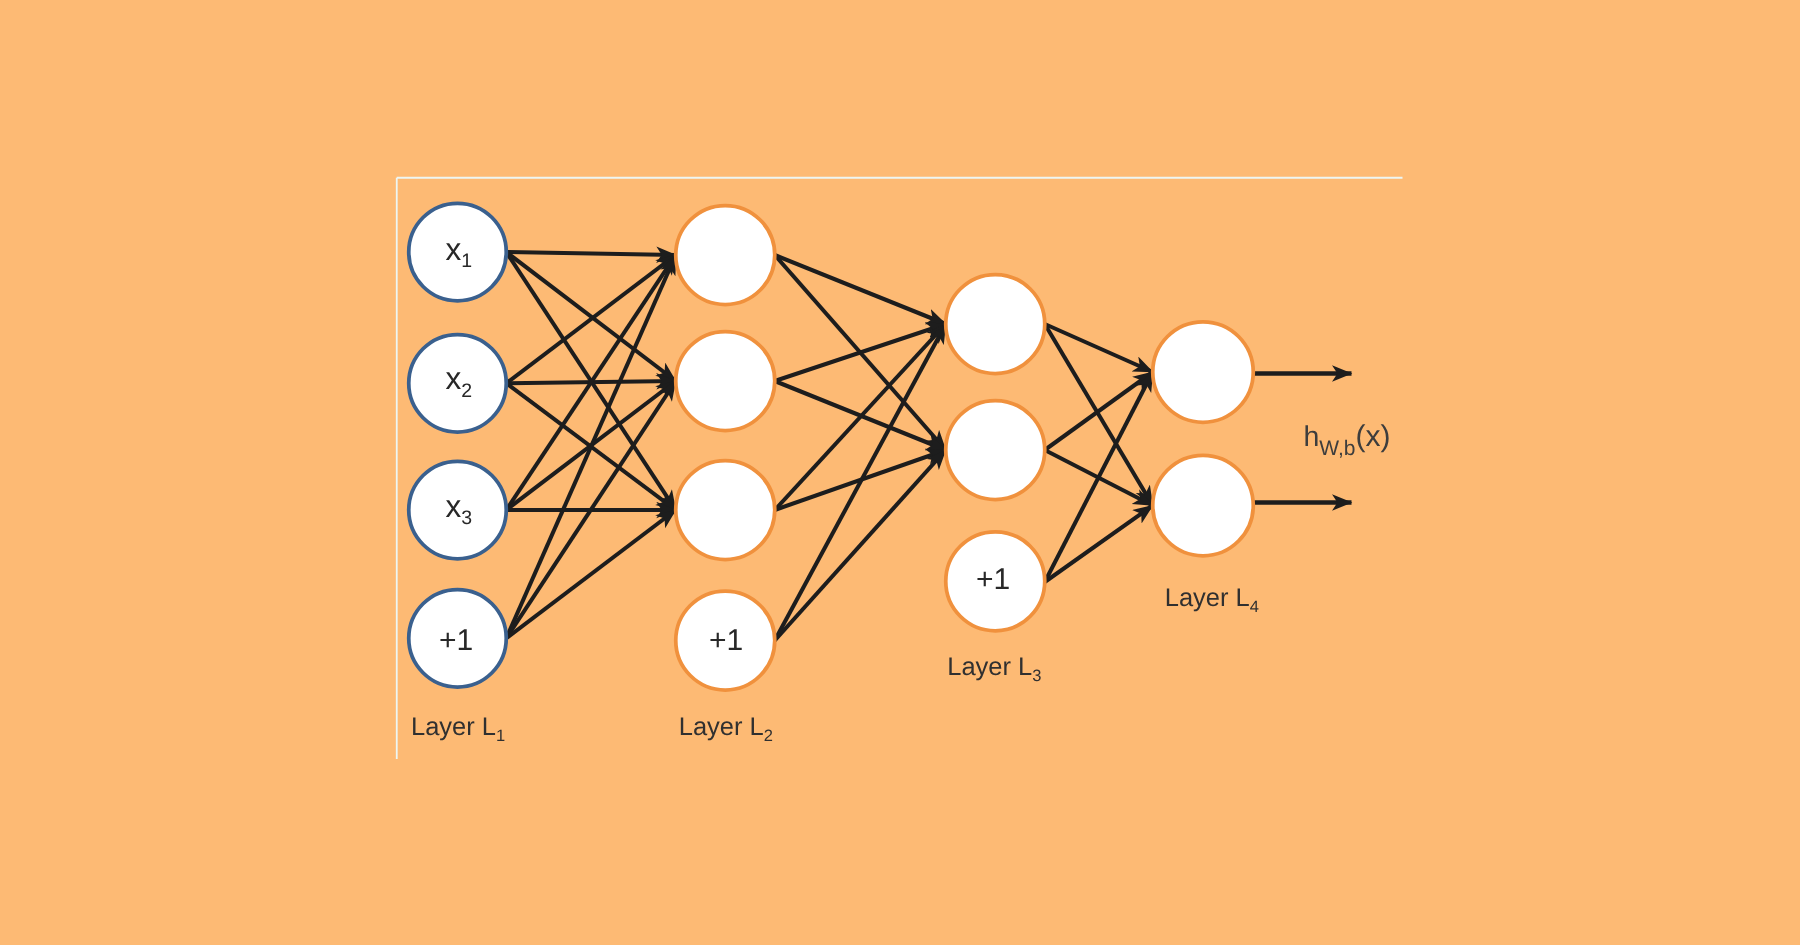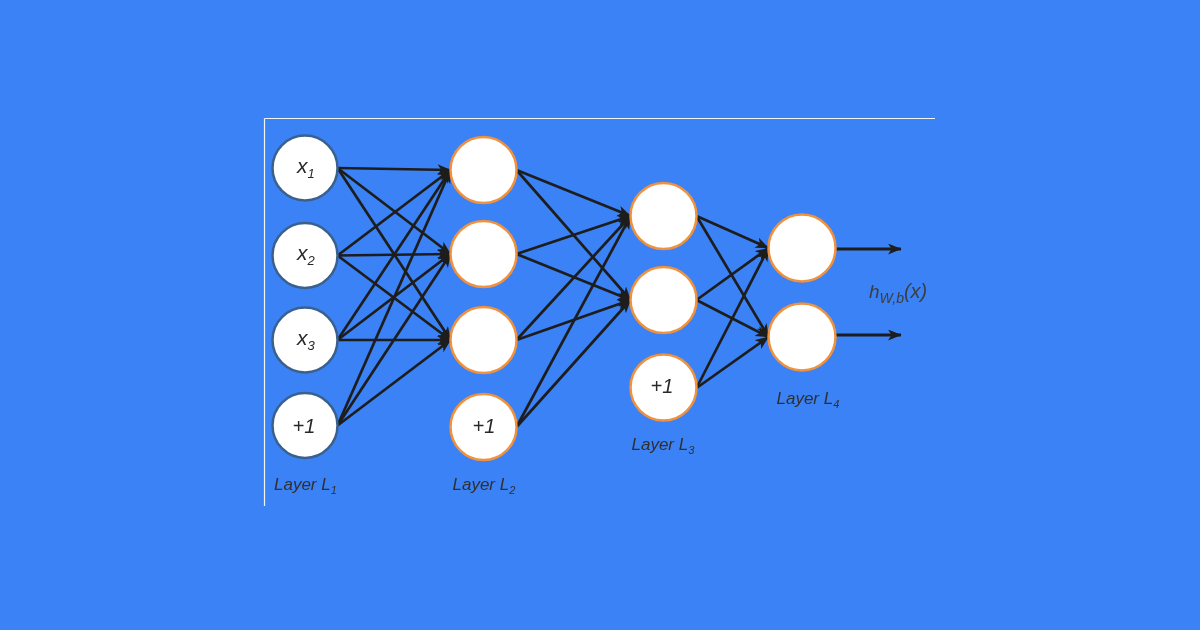--- a/index.html
+++ b/index.html
@@ -1,16 +1,16 @@
 <!DOCTYPE html>
 <html><head>
 <meta charset="utf-8">
 <style>
   html,body{margin:0;padding:0;background:#ffffff;}
-  .wrap{width:1200px;height:630px;position:relative;overflow:hidden;background:#3b82f6;font-style:italic;}
+  .wrap{width:1200px;height:630px;position:relative;overflow:hidden;background:#fdba74;}
   svg{display:block;}
   text{font-family:"Liberation Sans", sans-serif;}
 </style>
 </head>
 <body>
 <div class="wrap">
 <svg width="1200" height="630" viewBox="0 0 1200 630" xmlns="http://www.w3.org/2000/svg">
   <defs>
     <marker id="ah" markerUnits="userSpaceOnUse" markerWidth="15" markerHeight="12" refX="13" refY="5.5" orient="auto">
       <path d="M0,0 L13.5,5.5 L0,11 L3.6,5.5 Z" fill="#1d1d1d"></path>

